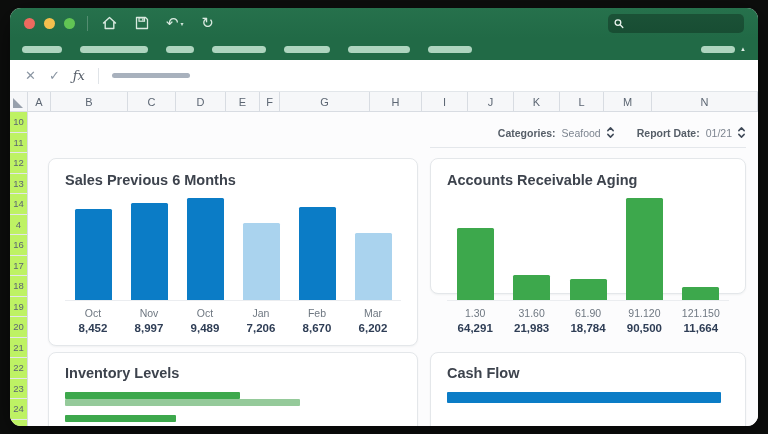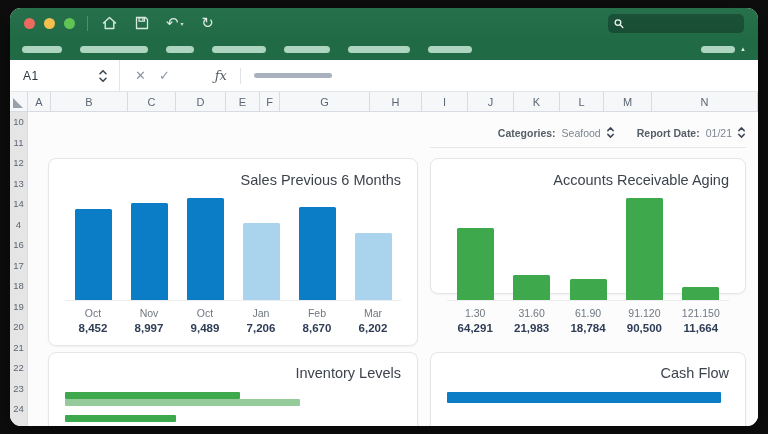--- a/index.html
+++ b/index.html
@@ -35,36 +35,36 @@
   
   .formulabar{position:absolute;left:0;top:52px;width:100%;height:32px;background:#fff;
               border-bottom:1px solid #e2e6ea;display:flex;align-items:center;box-sizing:border-box;}
   .namebox{width:110px;height:100%;display:flex;align-items:center;padding-left:13px;box-sizing:border-box;
            border-right:1px solid #e2e6ea;position:relative;}
   .namebox .nb-text{font-size:12px;color:#2c3340;letter-spacing:.5px;}
   .nb-chevrons{position:absolute;right:11px;top:50%;transform:translateY(-50%);}
   .fb-icons{display:flex;align-items:center;gap:13px;padding-left:15px;}
   .fb-x{font-size:13px;color:#8a95a2;}
   .fb-check{font-size:13px;color:#8a95a2;}
-  .fb-fx{font-size:13px;color:#555d68;font-style:italic;font-family:"DejaVu Serif",serif;margin-left:32px;}
+  .fb-fx{font-size:13px;color:#555d68;font-style:italic;font-family:"DejaVu Serif",serif;}
   .fb-sep{width:1px;height:16px;background:#e0e4e8;}
   .fb-pill{width:78px;height:5px;border-radius:3px;background:#a8b1bd;}
 
   
   .colheaders{position:absolute;left:0;top:84px;width:100%;height:20px;background:#f6f7f9;
               border-bottom:1px solid #d8dce2;display:flex;box-sizing:border-box;}
   .corner{width:18px;height:100%;border-right:1px solid #d8dce2;position:relative;box-sizing:border-box;}
   .corner-tri{position:absolute;left:3px;bottom:3px;width:0;height:0;
               border-left:10px solid #97a0ac;border-top:10px solid transparent;}
   .colh{height:100%;border-right:1px solid #d8dce2;display:flex;align-items:center;justify-content:center;
         font-size:11px;color:#5c6673;box-sizing:border-box;}
 
   
   .body{position:absolute;left:0;top:104px;width:100%;height:314px;display:flex;}
-  .rowheaders{width:18px;background:#e5e5e5;border-right:1px solid #d8dce2;box-sizing:border-box;}
+  .rowheaders{width:18px;background:#bef264;border-right:1px solid #d8dce2;box-sizing:border-box;}
   .rowh{height:20.5px;display:flex;align-items:center;justify-content:center;font-size:9.5px;color:#5c6673;
         border-bottom:1px solid #e3e6eb;box-sizing:border-box;}
   .sheet{position:relative;flex:1;background:#fcfcfd;}
 
   
   .kpihdr{position:absolute;left:402px;top:6px;width:316px;height:30px;border-bottom:1px solid #e4e7eb;
           display:flex;align-items:center;box-sizing:border-box;}
   .kpi-title{font-size:14px;font-weight:700;color:#3d434d;}
   .kpi-right{margin-left:auto;display:flex;align-items:flex-end;}
   .kpi-lbl{font-size:10.5px;font-weight:700;color:#555d67;}
@@ -72,21 +72,21 @@
   .kpi-chev{margin-left:5px;display:flex;}
   .kpi-gap{width:22px;}
 
   
   .card{position:absolute;background:#fff;border:1px solid #e4e7ea;border-radius:8px;
         box-shadow:0 1px 2px rgba(20,30,40,.05);box-sizing:border-box;}
   .card1{left:20px;top:46px;width:370px;height:188px;padding:13px 16px 0;}
   .card2{left:402px;top:46px;width:316px;height:136px;padding:13px 16px 0;}
   .card3{left:20px;top:240px;width:370px;height:110px;padding:12px 16px 0;}
   .card4{left:402px;top:240px;width:316px;height:110px;padding:12px 16px 0;}
-  .card-title{font-size:14.5px;font-weight:400;color:#3d434d;text-align:right;}
+  .card-title{font-size:14.5px;font-weight:700;color:#3d434d;}
 
   
   .bars-row{display:flex;align-items:flex-end;height:103px;margin-top:9px;border-bottom:1px solid #ebedf0;}
   .slot{flex:1;display:flex;justify-content:center;}
   .vbar{border-radius:1.5px 1.5px 0 0;}
   .card1 .vbar{width:37px;}
   .card2 .vbar{width:37px;}
   .cat-row{display:flex;margin-top:6px;}
   .cat-row .slot{font-size:10.5px;color:#6e7781;justify-content:center;}
   .val-row{display:flex;margin-top:3px;}
@@ -155,29 +155,20 @@
           <span class="pill" style="width: 62px;"></span>
           <span class="pill" style="width: 44px;"></span>
         </div>
       <div class="ribbon-right">
         <span class="pill" id="ribbon-right-pill" style="width: 34px;"></span>
         <span class="tri-up">▲</span>
       </div>
     </div>
 
     <div class="formulabar">
-      <div class="namebox">
-        <span class="nb-text">A1</span>
-        <span class="nb-chevrons">
-          <svg width="10" height="15" viewBox="0 0 10 15">
-              <path d="M2 5.2 L5 2.2 L8 5.2" fill="none" stroke="#3f4855" stroke-width="1.6" stroke-linecap="round" stroke-linejoin="round"></path>
-              <path d="M2 9.8 L5 12.8 L8 9.8" fill="none" stroke="#3f4855" stroke-width="1.6" stroke-linecap="round" stroke-linejoin="round"></path>
-            </svg>
-        </span>
-      </div>
       <div class="fb-icons">
         <span class="fb-x">✕</span>
         <span class="fb-check">✓</span>
         <span class="fb-fx">ƒx</span>
         <span class="fb-sep"></span>
         <span class="fb-pill"></span>
       </div>
     </div>
 
     <div class="colheaders">

